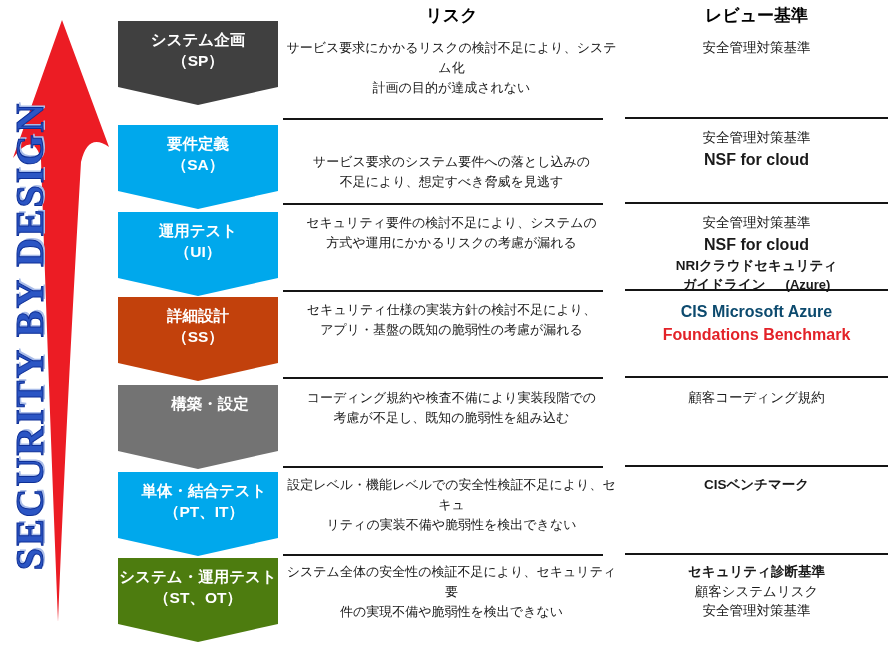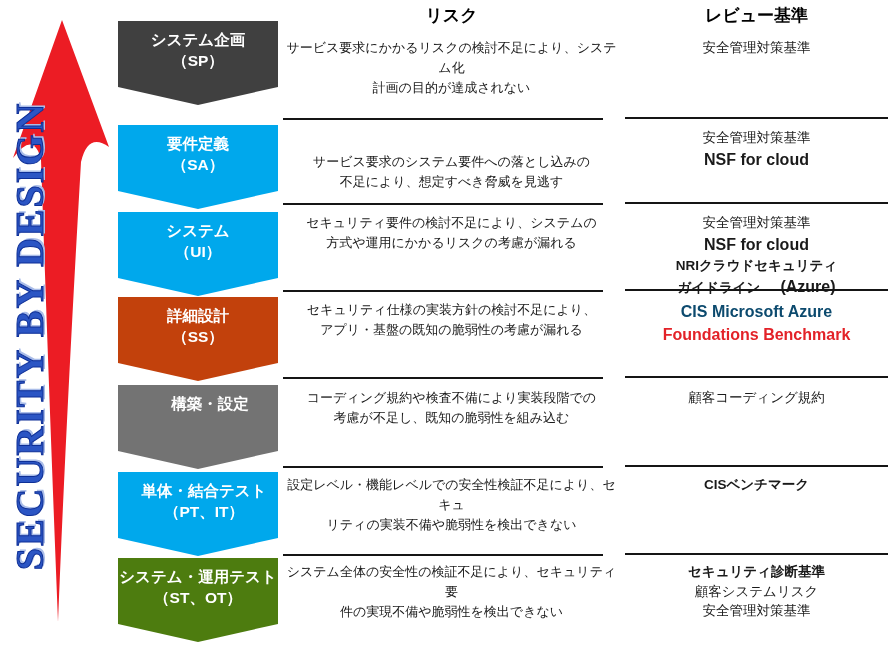--- a/index.html
+++ b/index.html
@@ -34,21 +34,21 @@
   .risk-cell{
     position:absolute;left:283px;width:337px;text-align:center;
     font-size:13px;line-height:1.55;color:#1a1a1a;white-space:pre-line;
   }
   .review-cell{
     position:absolute;left:625px;width:263px;text-align:center;color:#1a1a1a;
   }
   .review-line{font-size:13.5px;line-height:1.45;}
   .review-line.b{font-weight:bold;}
   .review-line.lg{font-size:16px;}
-  .suffix{font-size:16px;margin-left:20px;}
+  .suffix{font-size:13px;margin-left:20px;}
   .hline{position:absolute;height:2px;background:#151515;}
 </style>
 </head>
 <body>
 
 <div class="canvas">
 
   <svg class="arrow-svg" width="120" height="663" viewBox="0 0 120 663" aria-hidden="true">
     <path id="arrow-path" d="M62 20 L109 147 Q88 132 81 162 Q66 420 58 622 Q50 420 41 160 Q34 130 13 158 Z" fill="#ec1c24"></path>
   </svg>
@@ -73,21 +73,21 @@
         <div class="chev-line">要件定義</div>
         <div class="chev-line">（SA）</div>
       </div>
       <div class="risk-cell" style="top: 128px; margin-top: 24px;">サービス要求のシステム要件への落とし込みの
 不足により、想定すべき脅威を見逃す</div>
       <div class="review-cell" style="top: 128px;">
         <div class="review-line"><span>安全管理対策基準</span></div>
         <div class="review-line b lg"><span>NSF for cloud</span></div>
       </div>
       <div class="chevron" style="left: 118px; top: 212px; background: rgb(0, 168, 236);">
-        <div class="chev-line">システム</div>
+        <div class="chev-line">運用テスト</div>
         <div class="chev-line">（UI）</div>
       </div>
       <div class="risk-cell" style="top: 213px;">セキュリティ要件の検討不足により、システムの
 方式や運用にかかるリスクの考慮が漏れる</div>
       <div class="review-cell" style="top: 213px;">
         <div class="review-line"><span>安全管理対策基準</span></div>
         <div class="review-line b lg"><span>NSF for cloud</span></div>
         <div class="review-line b"><span>NRIクラウドセキュリティ</span></div>
         <div class="review-line b"><span>ガイドライン</span><span class="suffix">(Azure)</span></div>
       </div>

